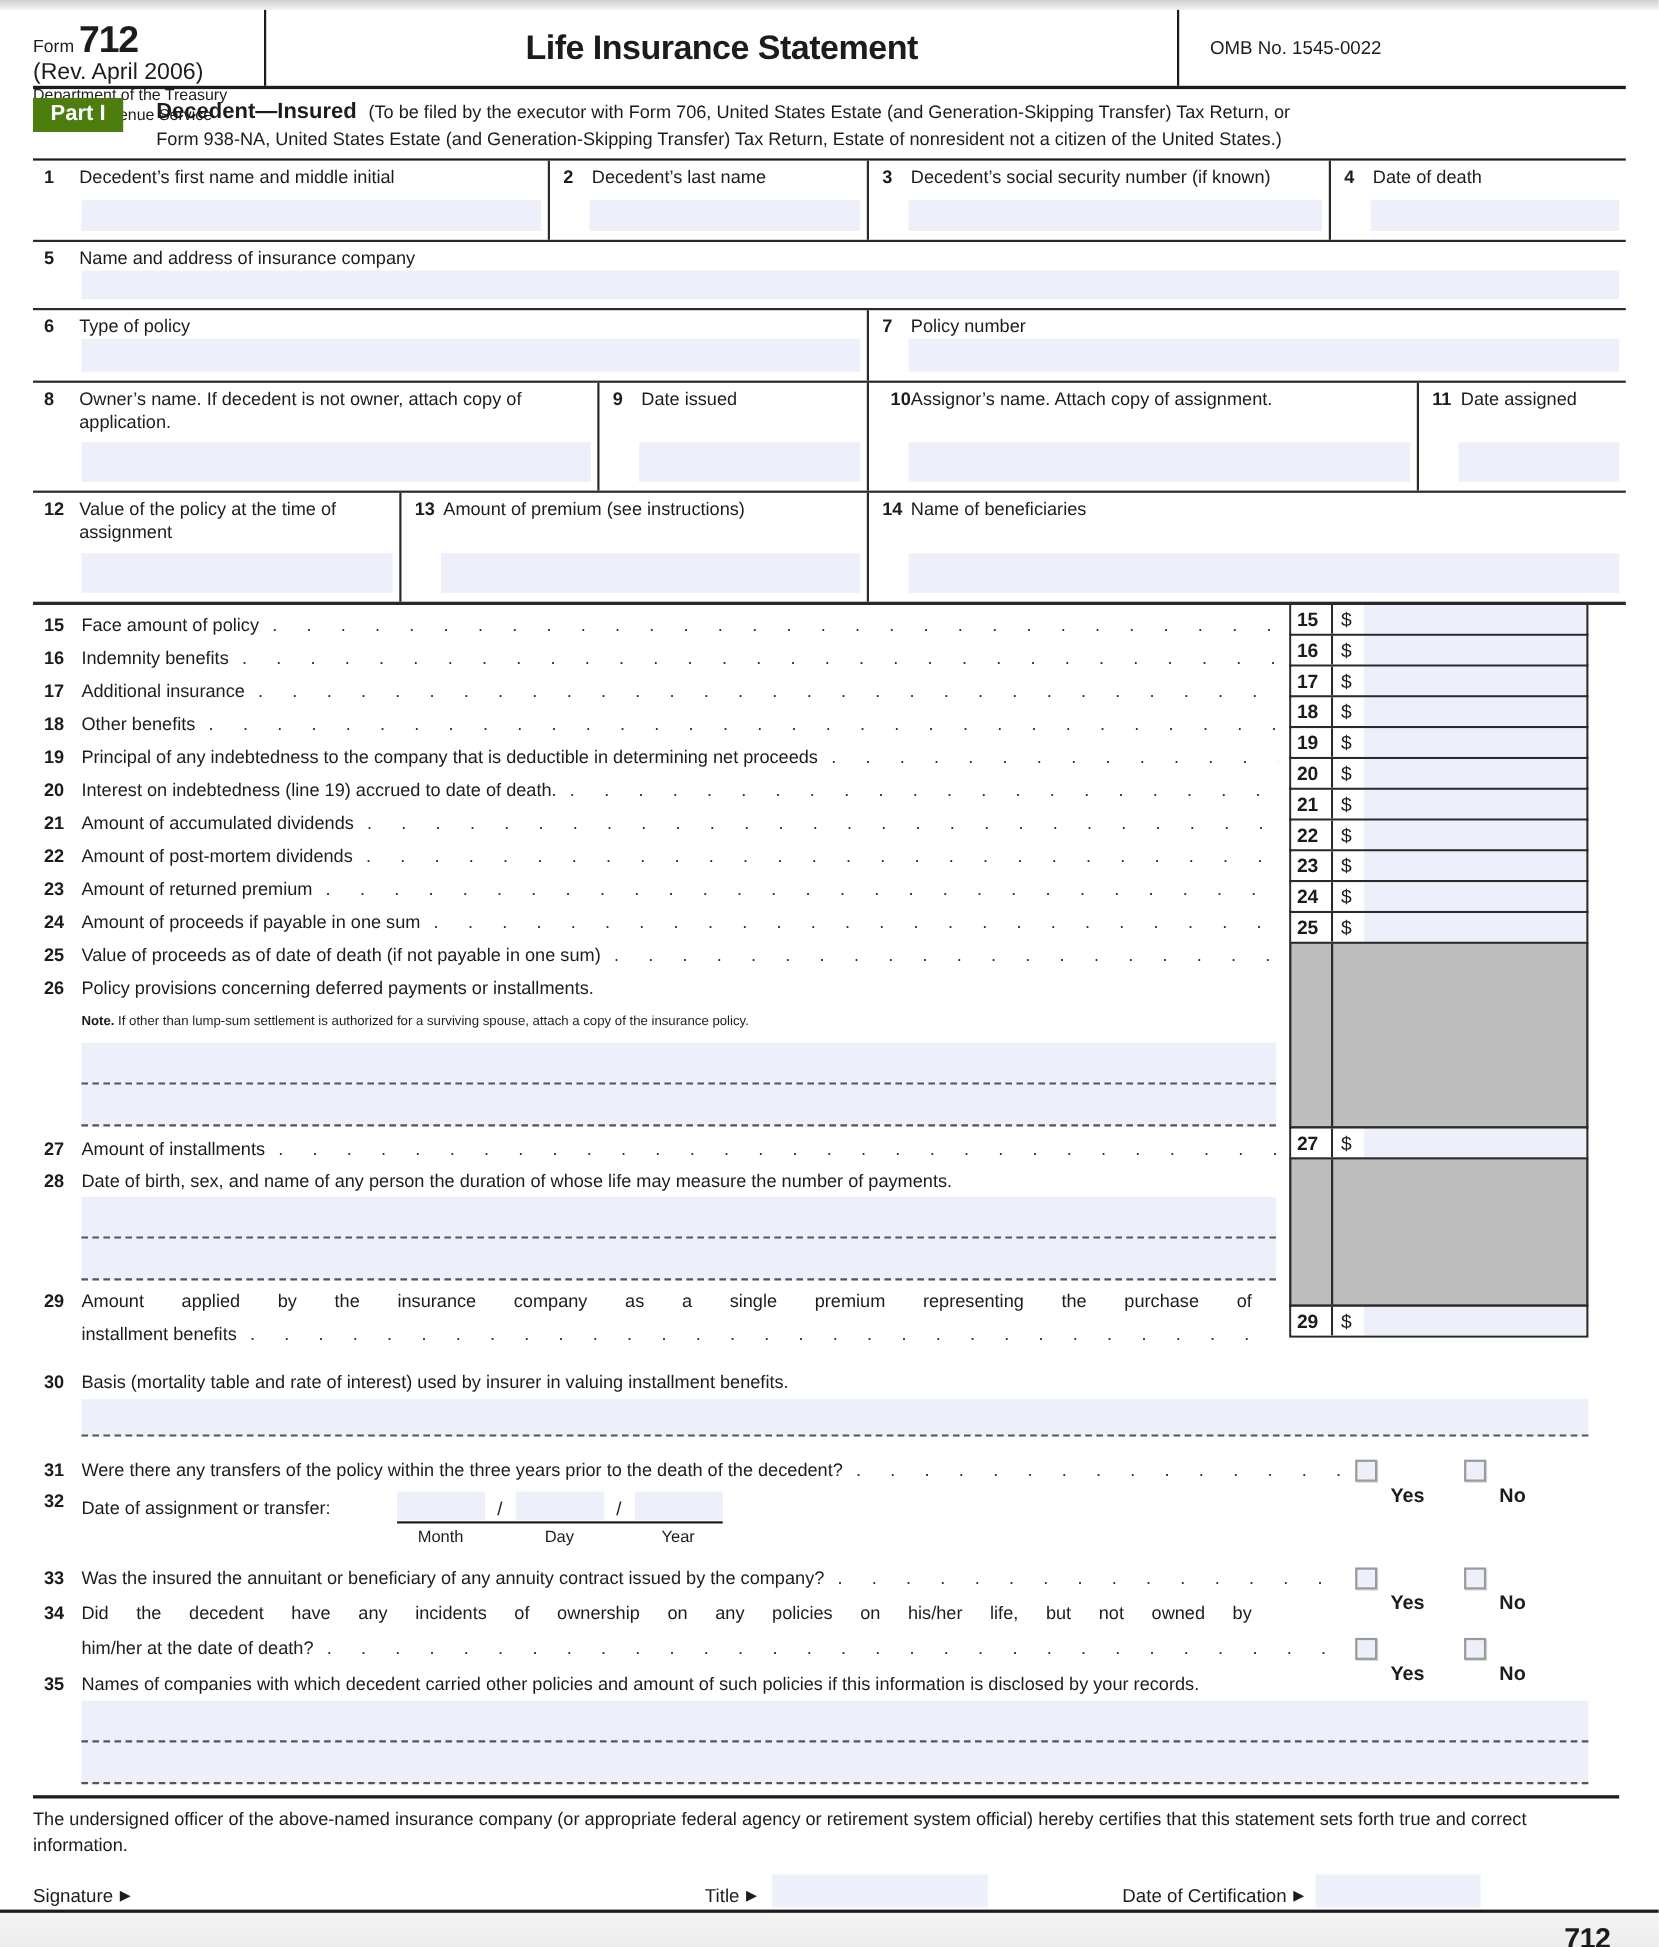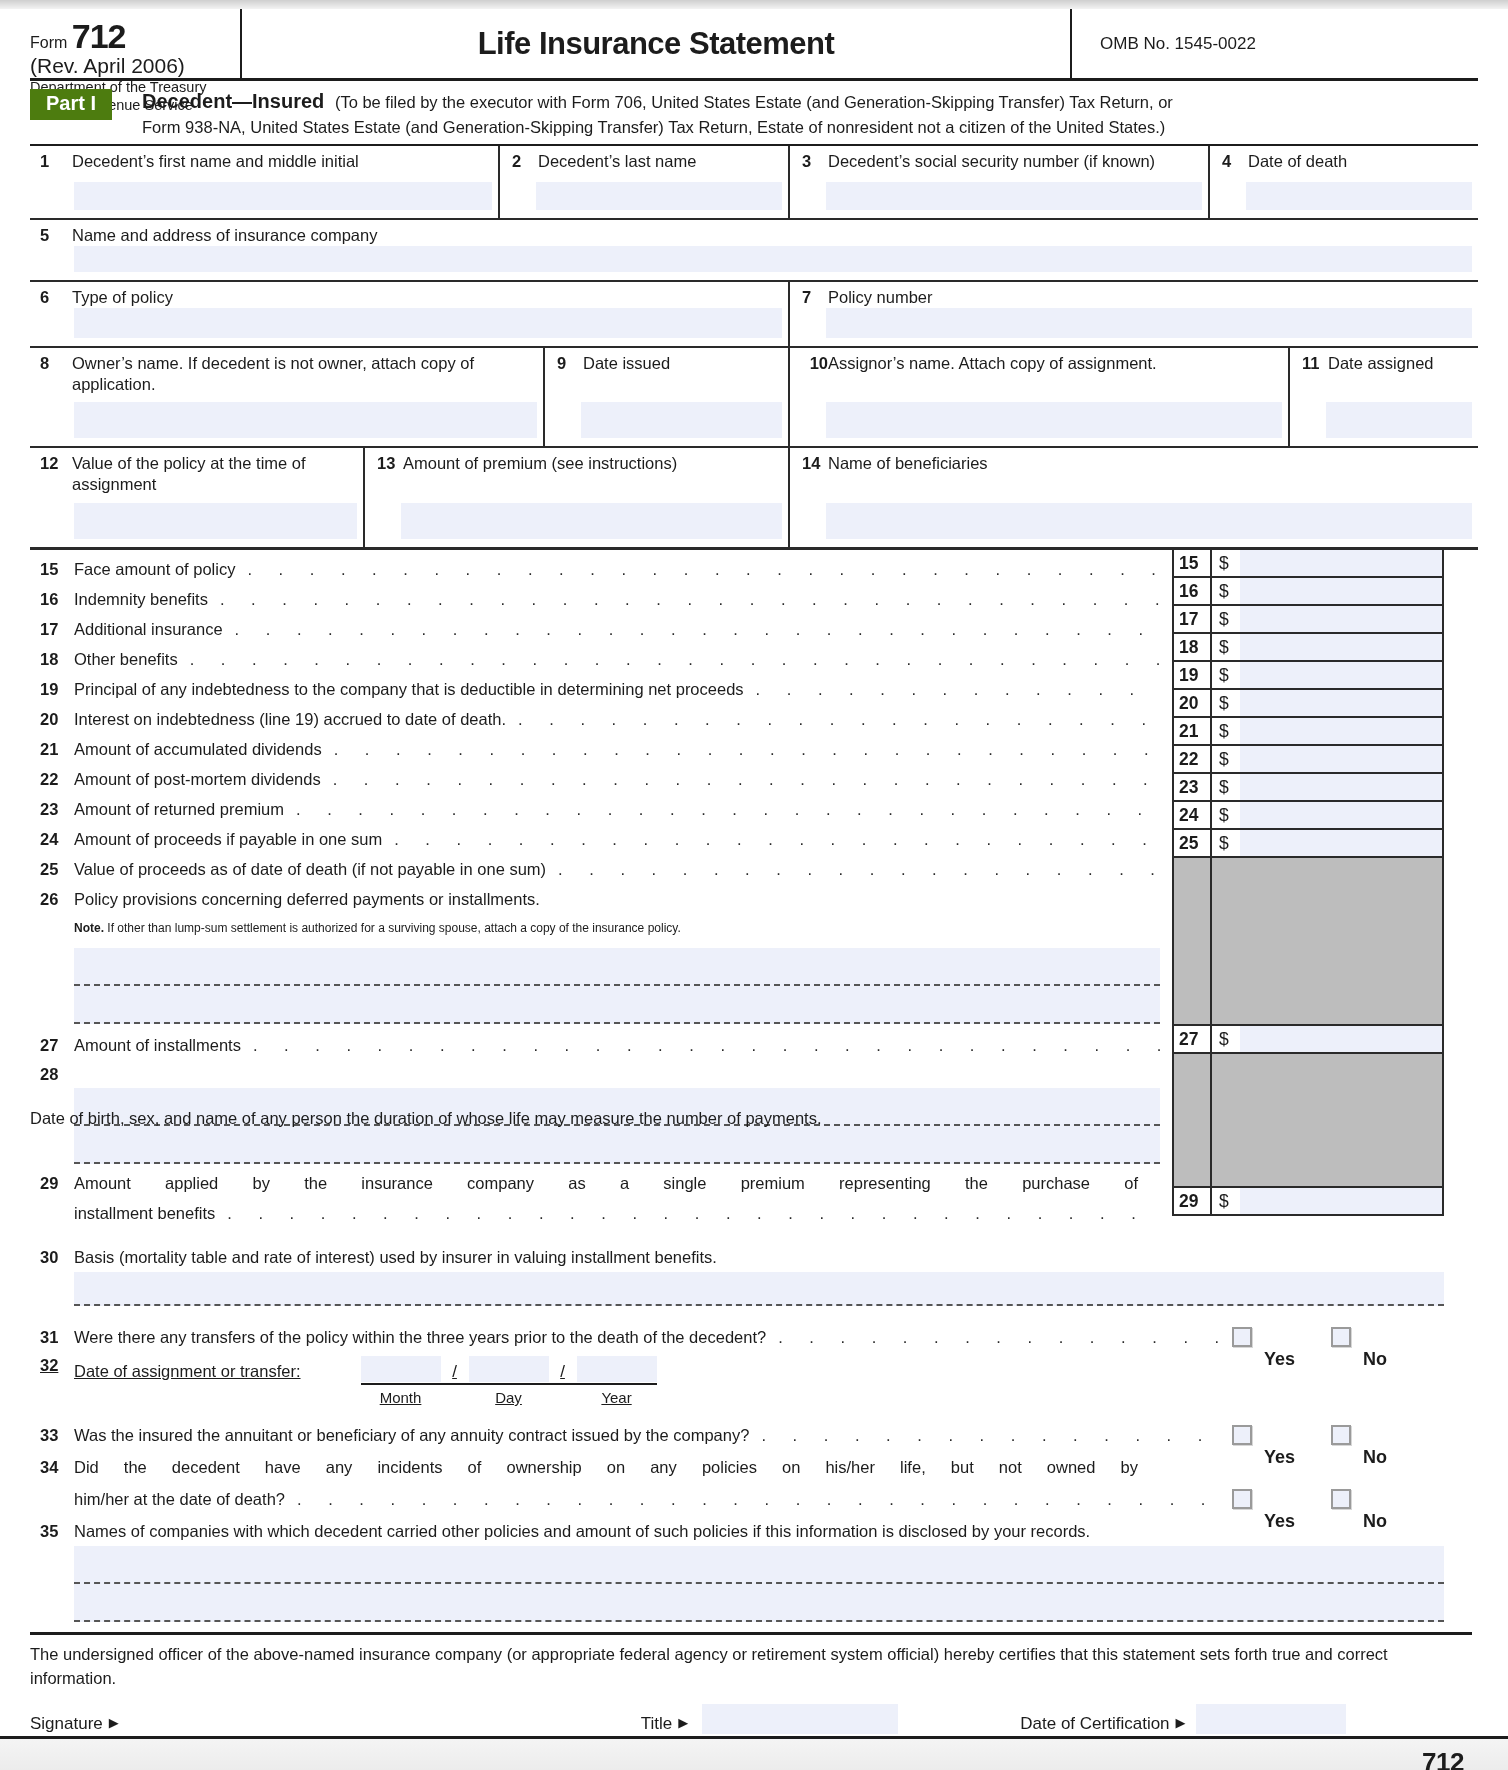--- a/index.html
+++ b/index.html
@@ -61,21 +61,21 @@
   .g2 { height:136px; }
 
   
   .l30input { margin-left:44px; height:34px; background:#edf0fa; border-bottom:2px dashed #555; width:1370px; margin-bottom:14px; }
   .qrow { display:flex; align-items:center; height:34px; font-size:16.5px; width:1414px; }
   .yn { display:flex; align-items:center; flex:0 0 212px; margin-left:10px; }
   .cb { width:20px; height:20px; background:#edf0fa; border:2px solid #9a9a9a; box-shadow:1px 1px 0 #d7d7d7; }
   .ynlab { font-weight:bold; font-size:18px; margin:0 0 0 12px; }
   .yn .cb + .ynlab { margin-right:36px;margin-top:44px; }
   .yn .cb:last-of-type { }
-  .l32 { display:flex; font-size:16.5px; margin:2px 0 4px;text-decoration:underline; }
+  .l32 { display:flex; font-size:16.5px; margin:2px 0 4px; }
   .mdy { margin-left:60px; }
   .mdy-line { display:flex; align-items:flex-end; border-bottom:2px solid #1c1c1c; padding-bottom:1px; }
   .mdy-seg { width:80px; height:26px; background:#edf0fa; }
   .mdy-sl { width:28px; text-align:center; font-size:17px; }
   .mdy-labels { display:flex; font-size:15px; margin-top:4px; }
   .mdy-labels span { width:80px; text-align:center; }
   .mdy-labels .sp { width:28px; }
   .l35input { margin-left:44px; background:#edf0fa; width:1370px; }
   .l35input .drow { height:38px; border-bottom:2px dashed #555; }
 
@@ -308,21 +308,21 @@
         </div>
       </div>
 
       <div class="aml" style="margin-top:6px;">
           <span class="n">27</span>
           <span>Amount of installments</span>
           <span class="lead"></span>
         </div>
 
       <div>
-        <div class="blocklabel" style="height:28px; line-height:28px;flex-direction:column;">
+        <div class="blocklabel" style="height:28px; line-height:28px;">
             <span class="lnum">28</span>
             <span>Date of birth, sex, and name of any person the duration of whose life may measure the number of payments.</span>
           </div>
         <div class="dashed-input w26" style="margin-top:0;">
           <div class="drow"></div>
           <div class="drow"></div>
         </div>
       </div>
 
       <div class="blocklabel" style="margin-top:4px;">

